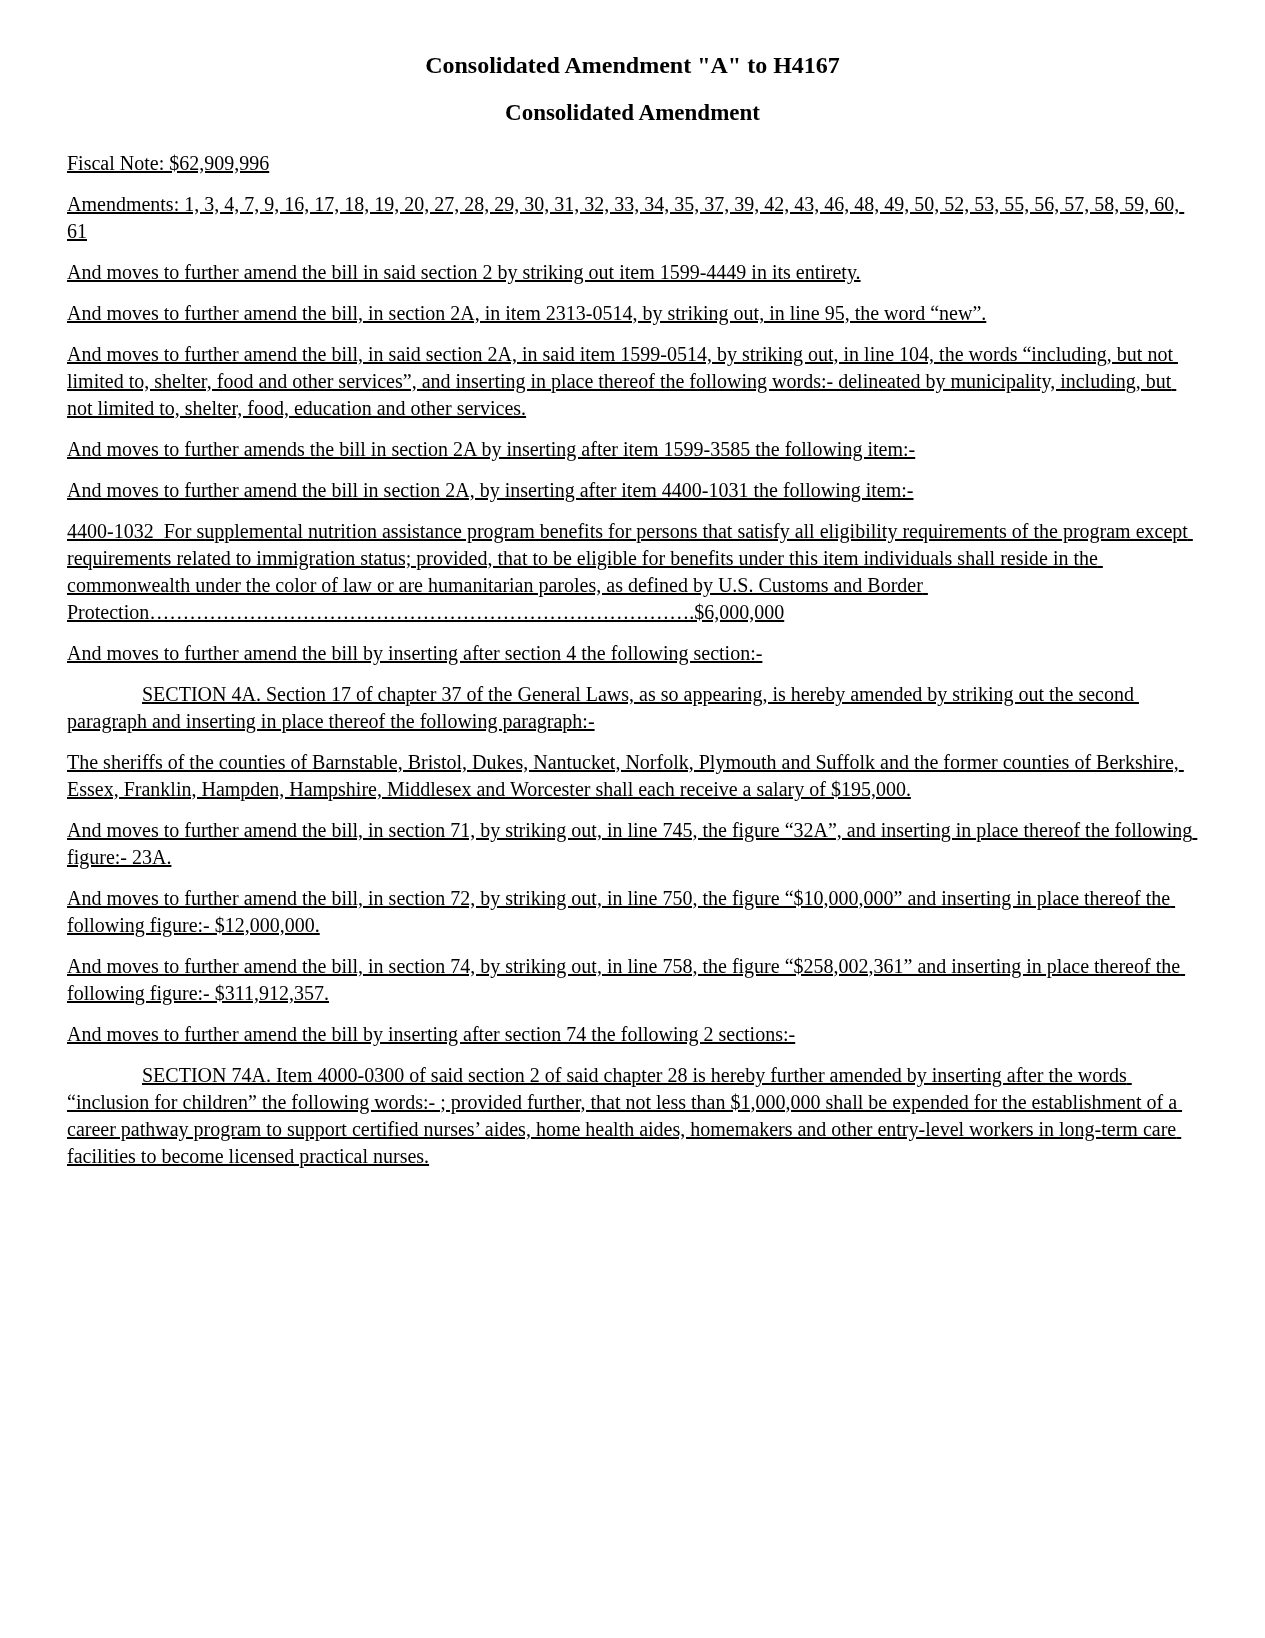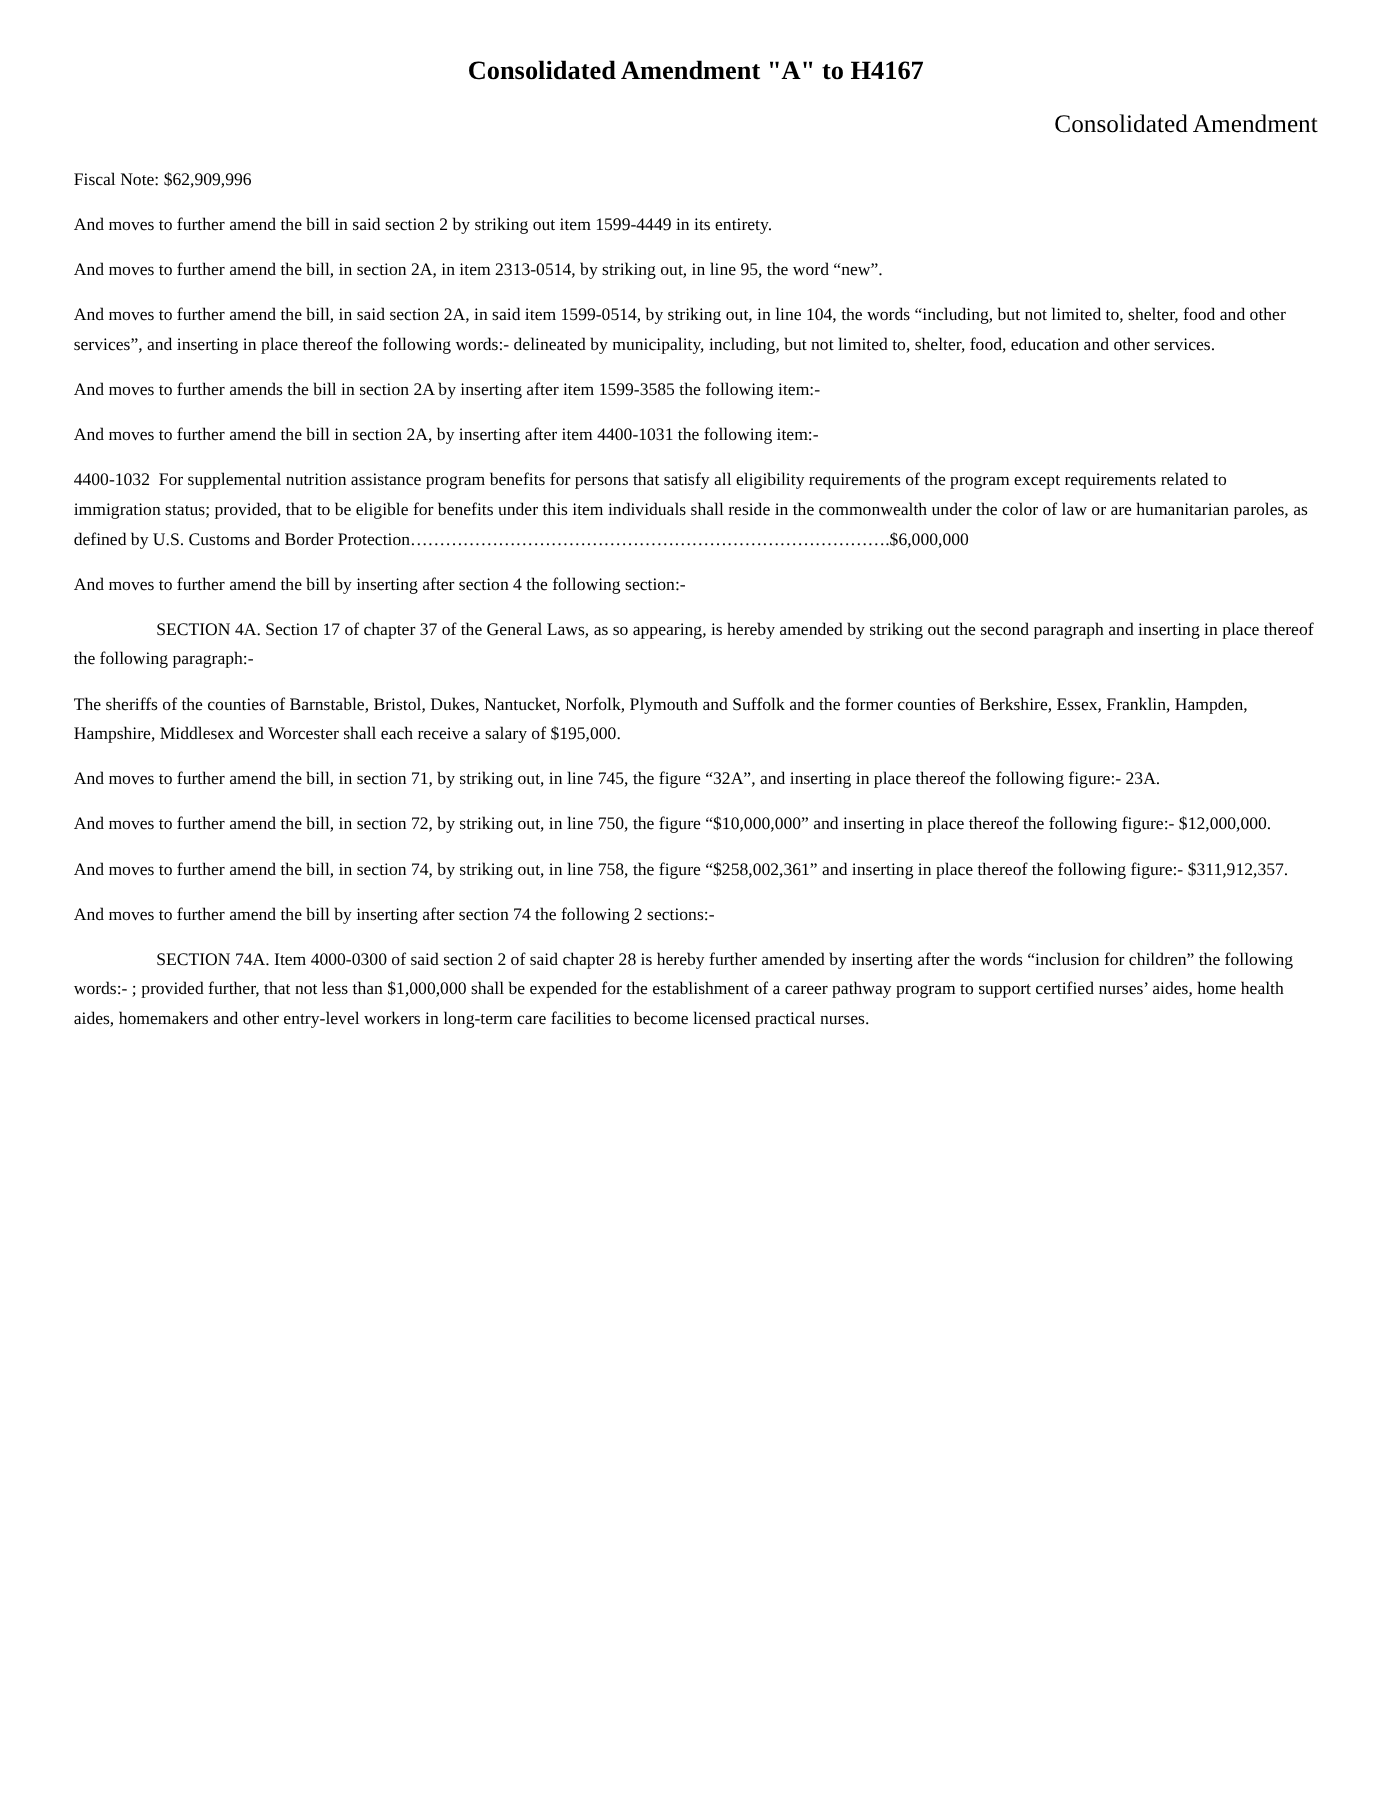--- a/index.html
+++ b/index.html
@@ -18,48 +18,50 @@
   }
   .doc-title {
     font-size: 24px;
     font-weight: bold;
     text-align: center;
     margin: 0 0 22px 0;
     line-height: 1.1;
   }
   .doc-subtitle {
     font-size: 23px;
-    font-weight: normal;
-    text-align: right;
+    font-weight: bold;
+    text-align: center;
     margin: 0 0 24px 0;
     line-height: 1.1;
   }
   .para {
-    font-size: 16px;
+    font-size: 20px;
     line-height: 27px;
     margin: 0 0 14px 0;
     white-space: pre-wrap;
     overflow-wrap: break-word;
+    text-decoration: underline;
   }
   .para.indent {
     text-indent: 75px;
   }
   #paragraphs .para:last-child {
     margin-bottom: 0;
   }
 </style>
 </head>
 <body>
 
 <div class="page">
   <h1 class="doc-title">Consolidated Amendment "A" to H4167</h1>
   <h2 class="doc-subtitle">Consolidated Amendment</h2>
 
   <p class="para">Fiscal Note: $62,909,996</p>
 
+  <p class="para">Amendments: 1, 3, 4, 7, 9, 16, 17, 18, 19, 20, 27, 28, 29, 30, 31, 32, 33, 34, 35, 37, 39, 42, 43, 46, 48, 49, 50, 52, 53, 55, 56, 57, 58, 59, 60, 61</p>
 
   <div id="paragraphs">
       <p class="para">And moves to further amend the bill in said section 2 by striking out item 1599-4449 in its entirety.</p>
       <p class="para">And moves to further amend the bill, in section 2A, in item 2313-0514, by striking out, in line 95, the word “new”.</p>
       <p class="para">And moves to further amend the bill, in said section 2A, in said item 1599-0514, by striking out, in line 104, the words “including, but not limited to, shelter, food and other services”, and inserting in place thereof the following words:- delineated by municipality, including, but not limited to, shelter, food, education and other services.</p>
       <p class="para">And moves to further amends the bill in section 2A by inserting after item 1599-3585 the following item:-</p>
       <p class="para">And moves to further amend the bill in section 2A, by inserting after item 4400-1031 the following item:-</p>
       <p class="para">4400-1032  For supplemental nutrition assistance program benefits for persons that satisfy all eligibility requirements of the program except requirements related to immigration status; provided, that to be eligible for benefits under this item individuals shall reside in the commonwealth under the color of law or are humanitarian paroles, as defined by U.S. Customs and Border Protection……………………………………………………………………….$6,000,000</p>
       <p class="para">And moves to further amend the bill by inserting after section 4 the following section:-</p>
       <p class="para indent">SECTION 4A. Section 17 of chapter 37 of the General Laws, as so appearing, is hereby amended by striking out the second paragraph and inserting in place thereof the following paragraph:-</p>

